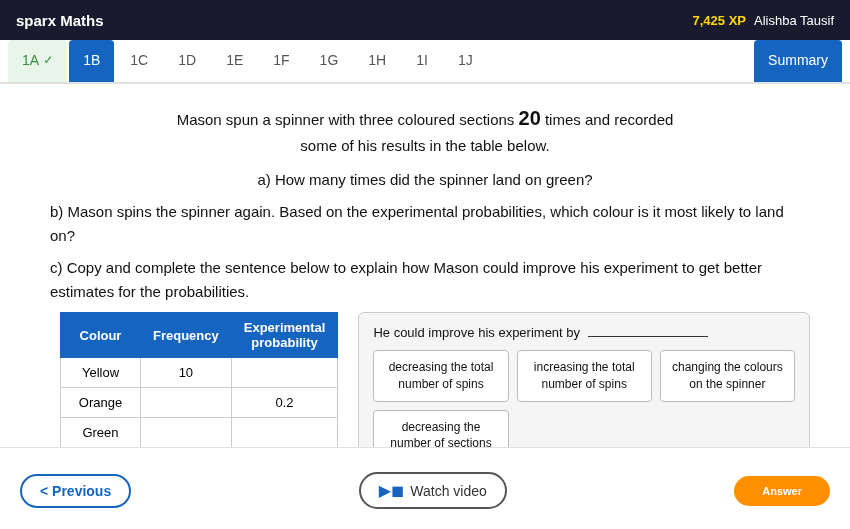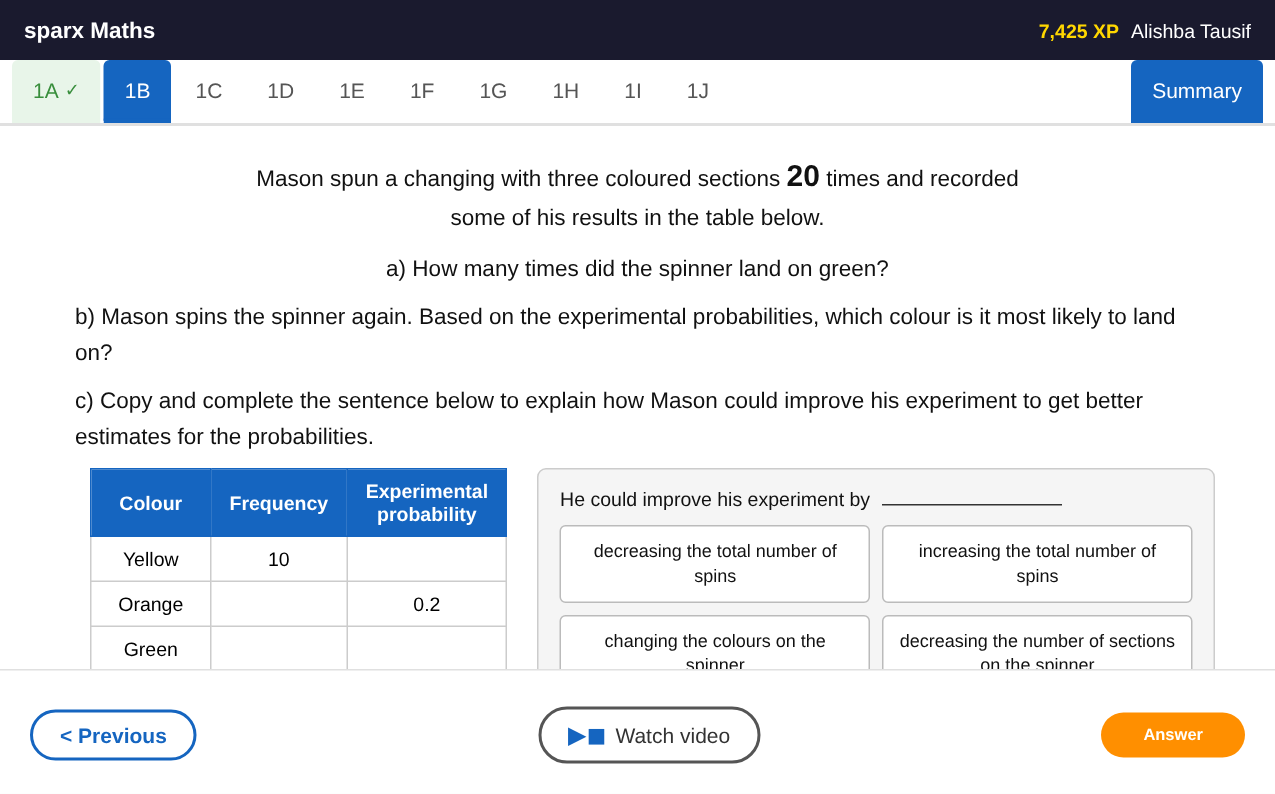--- a/index.html
+++ b/index.html
@@ -173,21 +173,21 @@
       color: #111;
     }
     .prompt-underline {
       display: inline-block;
       border-bottom: 1px solid #333;
       min-width: 120px;
       margin-left: 4px;
     }
     .options-grid {
       display: grid;
-      grid-template-columns: 1fr 1fr;
+      grid-template-columns: 1fr 1fr 1fr;
       gap: 8px;
     }
     .option-btn {
       background: white;
       border: 1px solid #bbb;
       border-radius: 4px;
       padding: 8px 10px;
       font-size: 12px;
       text-align: center;
       cursor: pointer;
@@ -305,21 +305,21 @@
       <span>1J</span>
     </div>
   <div class="nav-tab summary">
       <span>Summary</span>
     </div>
 </div>
 
 <div class="main-content">
 
   <div class="question-text">
-    <span>Mason spun a changing with three coloured sections</span>
+    <span>Mason spun a spinner with three coloured sections</span>
     <span class="big-num">20</span>
     <span>times and recorded</span>
     <em></em><br>
     <span>some of his results in the table below.</span>
   </div>
 
   <div class="sub-question center">
     <span>a) How many times did the spinner land on green?</span>
   </div>
 

